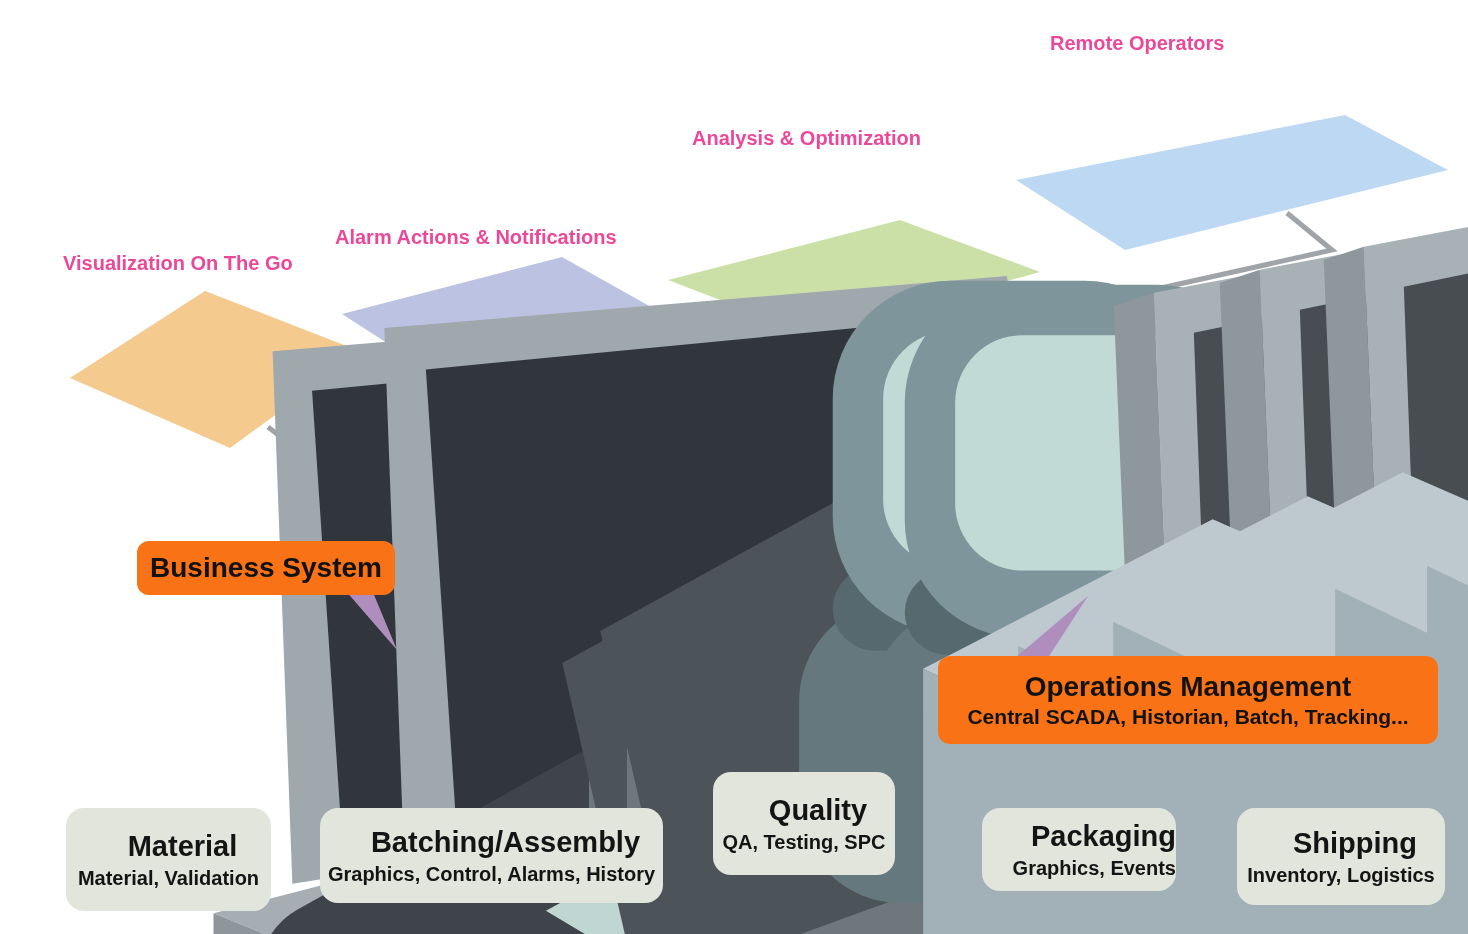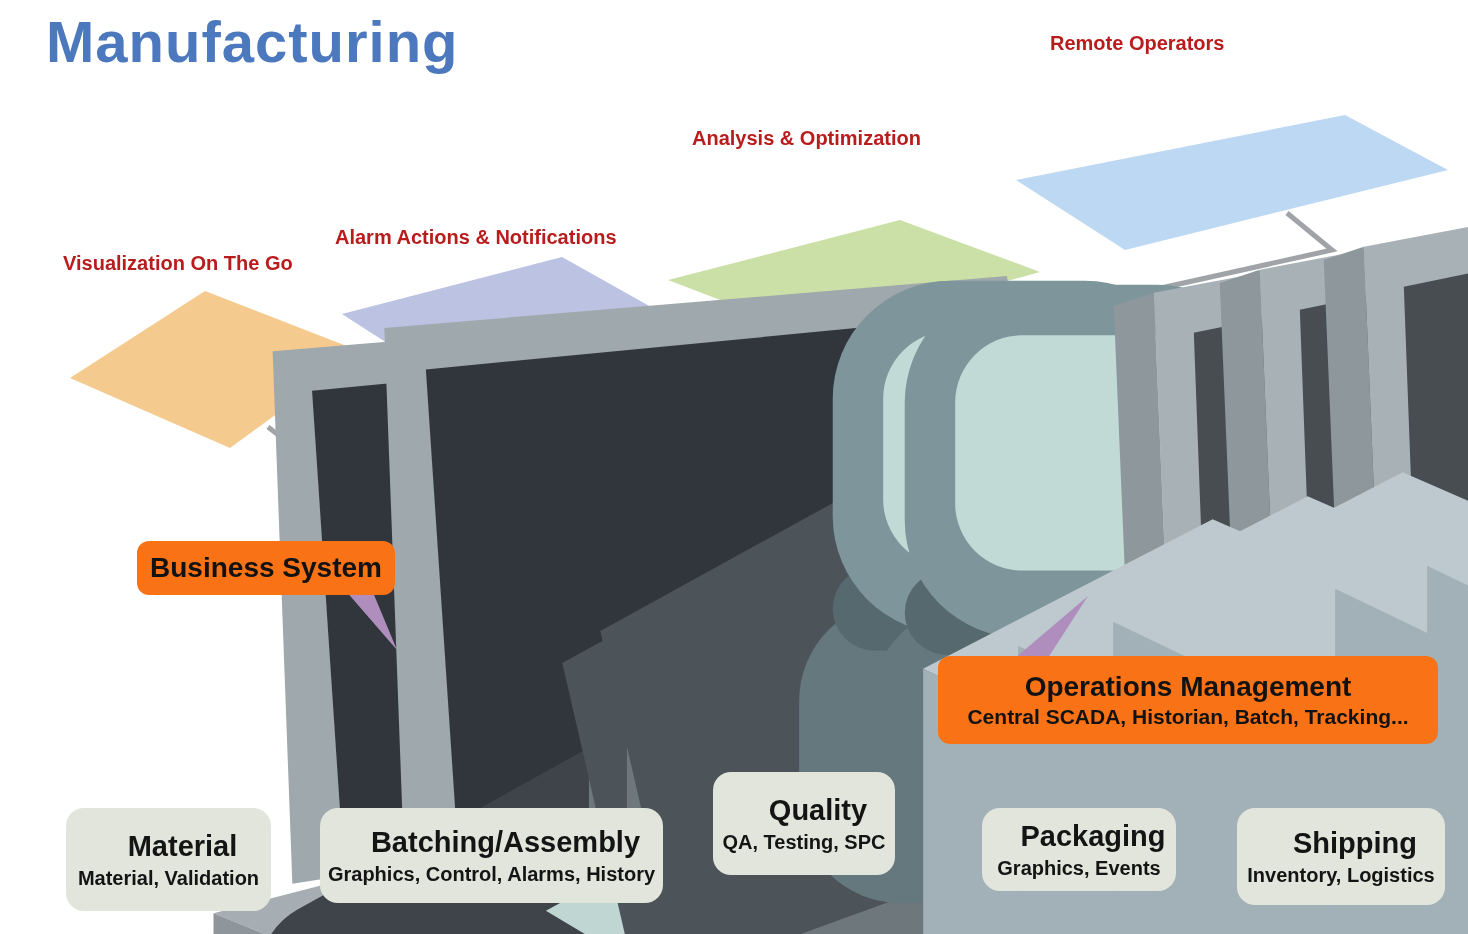--- a/index.html
+++ b/index.html
@@ -6,21 +6,21 @@
   .stage{
     position:relative;width:1468px;height:934px;overflow:hidden;background:#ffffff;
     font-family:"Liberation Sans","DejaVu Sans",sans-serif;
   }
   .stage svg{position:absolute;left:0;top:0;}
   .page-title{
     position:absolute;left:46px;top:8px;font-size:58px;font-weight:bold;
     letter-spacing:1px;color:#4C78BE;
   }
   .plat-label{
-    position:absolute;font-size:20px;font-weight:bold;color:#b91c1c;white-space:nowrap;
+    position:absolute;font-size:20px;font-weight:bold;color:#ec4899;white-space:nowrap;
   }
   .callout{
     position:absolute;background:#f97316;border-radius:12px;color:#121212;
     display:flex;flex-direction:column;align-items:center;justify-content:center;
     text-align:center;
   }
   .callout .c-title{font-size:28px;font-weight:bold;line-height:1.15;}
   .callout .c-sub{font-size:21px;font-weight:bold;line-height:1.2;}
   .pbox{
     position:absolute;background:#E2E5DC;border-radius:18px;color:#141414;
@@ -153,21 +153,20 @@
 
     <use href="#server" transform="translate(858,430)"></use>
     <use href="#server" transform="translate(950,407)"></use>
     <use href="#server" transform="translate(1182,352)"></use>
     <use href="#server" transform="translate(1274,330)"></use>
 
     <polygon points="345,590 372,590 397,650" fill="#AF8EBE"></polygon>
     <polygon points="1008,664 1044,664 1088,596" fill="#AF8EBE"></polygon>
   </svg>
 
-  <div class="page-title">Manufacturing</div>
 
   <div class="plat-label" style="left:63px;top:252px;">Visualization On The Go</div>
   <div class="plat-label" style="left:335px;top:226px;">Alarm Actions &amp; Notifications</div>
   <div class="plat-label" style="left:692px;top:127px;">Analysis &amp; Optimization</div>
   <div class="plat-label" style="left:1050px;top:32px;">Remote Operators</div>
 
   <div class="callout" style="left:137px;top:541px;width:258px;height:54px;">
     <div class="c-title">Business System</div>
   </div>
 
@@ -181,21 +180,21 @@
     <div class="b-sub">Material, Validation</div>
   </div>
   <div class="pbox" style="left:320px;top:808px;width:343px;height:95px;">
     <div class="b-title">Batching/Assembly</div>
     <div class="b-sub">Graphics, Control, Alarms, History</div>
   </div>
   <div class="pbox" style="left:713px;top:772px;width:182px;height:103px;">
     <div class="b-title">Quality</div>
     <div class="b-sub">QA, Testing, SPC</div>
   </div>
-  <div class="pbox" style="left:982px;top:808px;width:194px;height:83px;">
+  <div class="pbox" style="left:982px;top:808px;width:194px;height:83px;align-items:flex-end;">
     <div class="b-title">Packaging</div>
     <div class="b-sub">Graphics, Events</div>
   </div>
   <div class="pbox" style="left:1237px;top:808px;width:208px;height:97px;">
     <div class="b-title">Shipping</div>
     <div class="b-sub">Inventory, Logistics</div>
   </div>
 
 </div>
 

